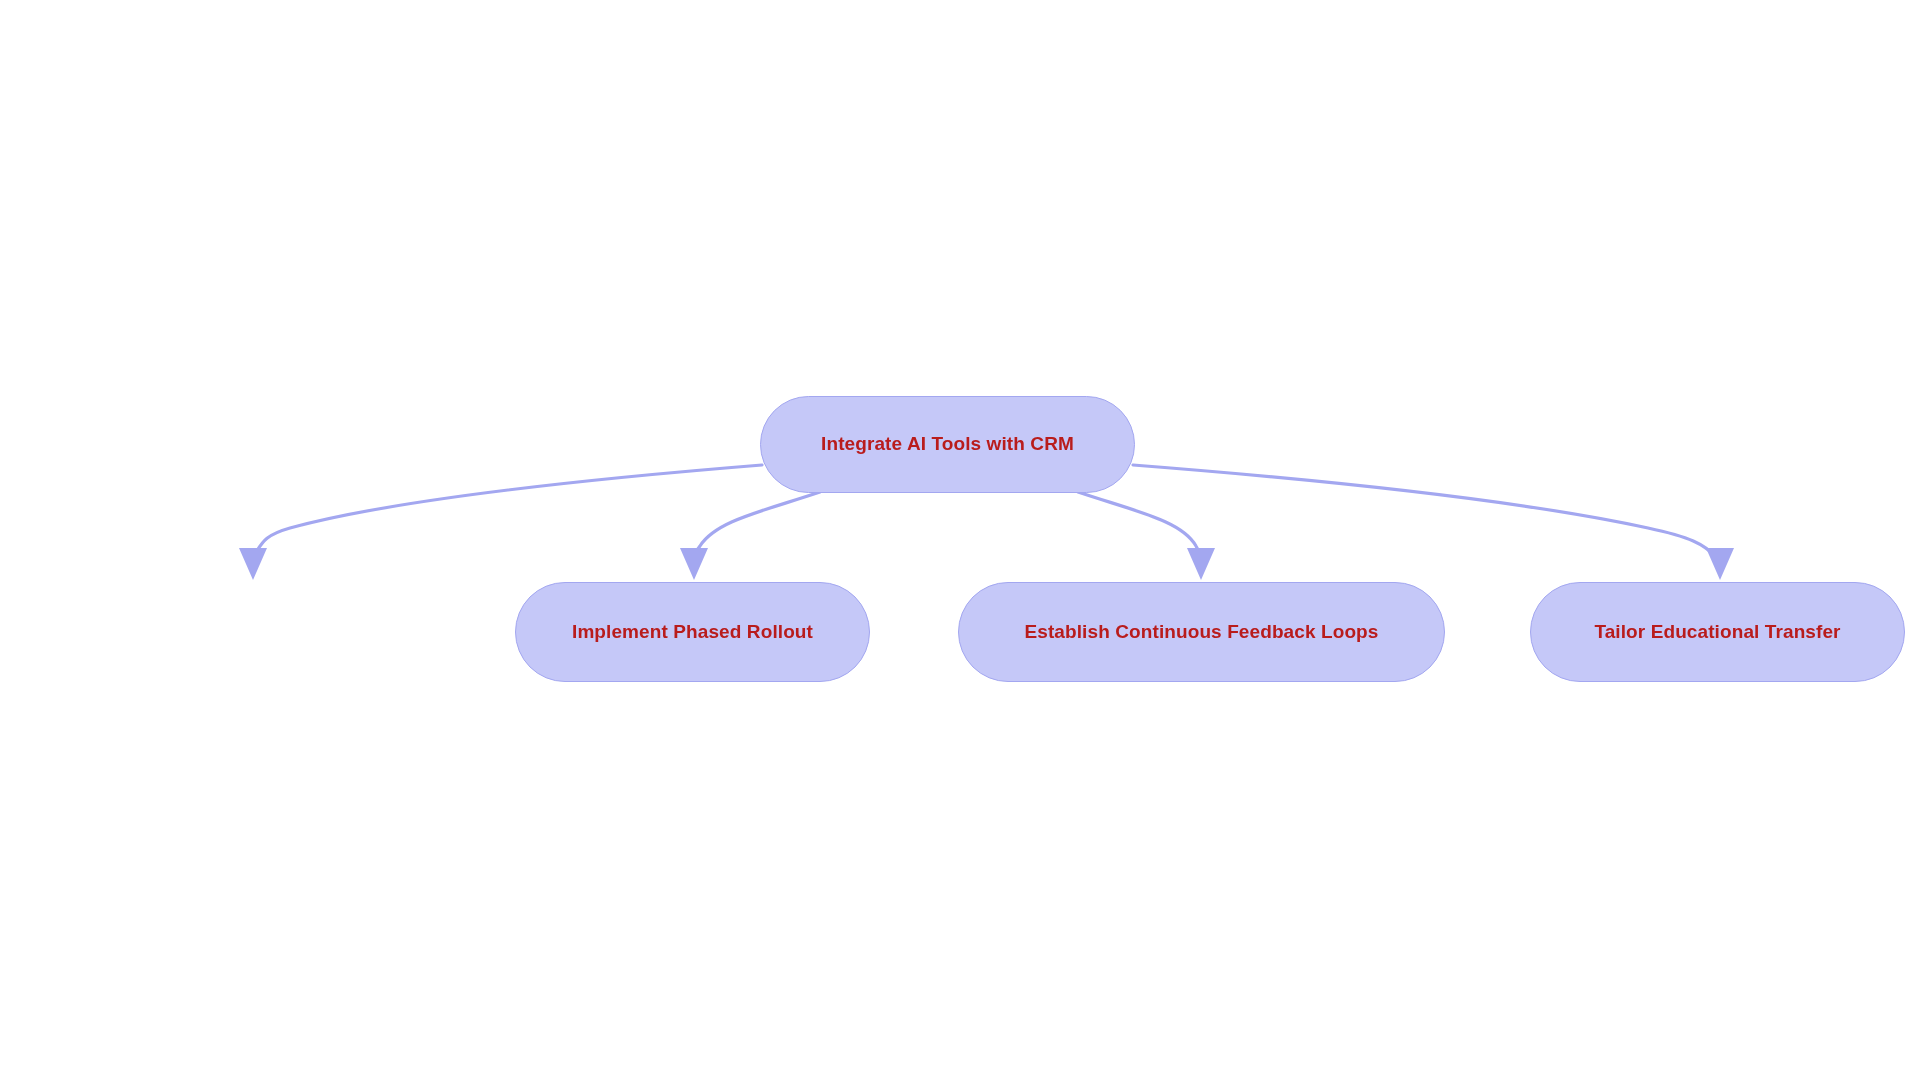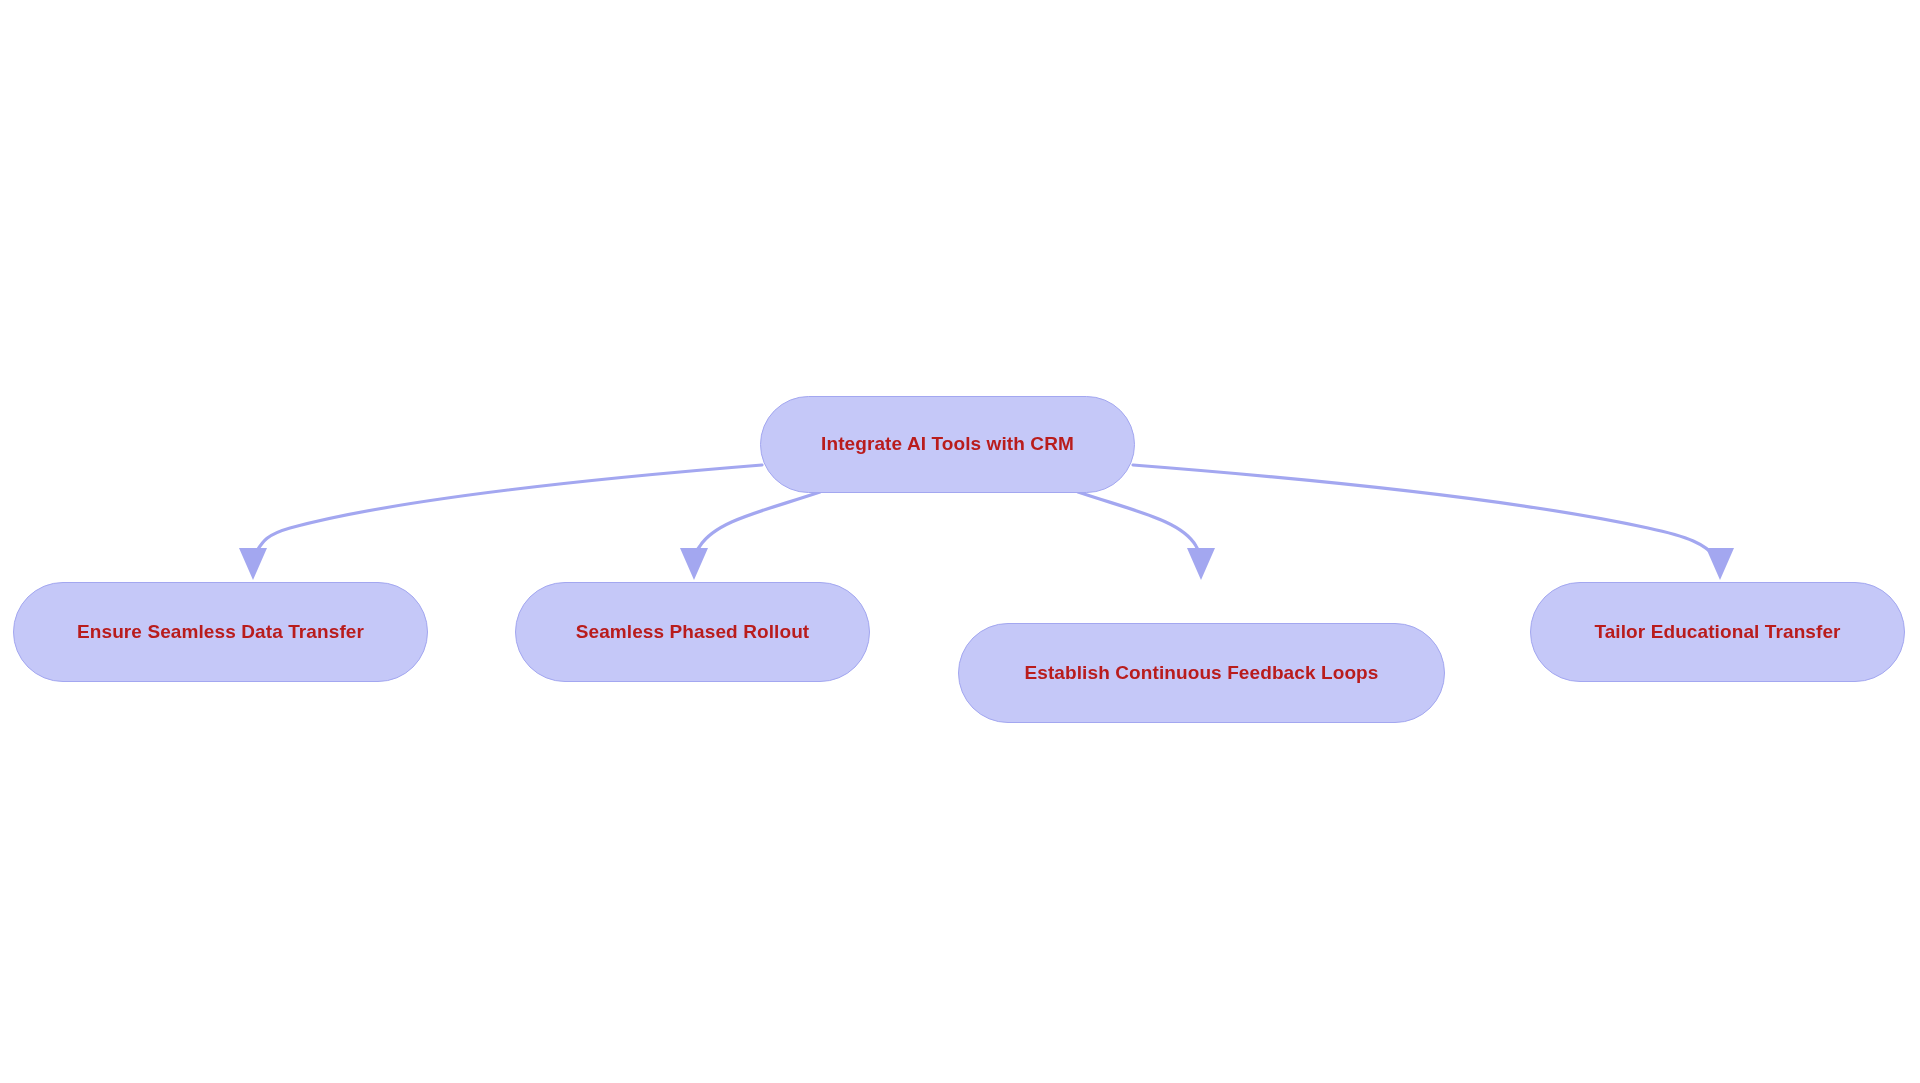--- a/index.html
+++ b/index.html
@@ -78,21 +78,20 @@
     left: 515px;
     top: 582px;
     width: 355px;
     height: 100px;
   }
   .node-leaf-2 {
     left: 958px;
     top: 582px;
     width: 487px;
     height: 100px;
-    margin-top: 41px;
   }
   .node-leaf-3 {
     left: 1530px;
     top: 582px;
     width: 375px;
     height: 100px;
   }
 </style>
 </head>
 <body>
@@ -119,26 +118,23 @@
     <g>
       <path class="edge-path" d="M 1133 465 C 1300 478 1510 498 1648 528 C 1690 537 1704 544 1716 557"></path>
       <polygon class="edge-arrow" points="1706,548 1734,548 1720,580"></polygon>
     </g>
   </svg>
 
   <div class="node node-root">
     <span class="node-label">Integrate AI Tools with CRM</span>
   </div>
 
-  <div class="node node-leaf-0">
-    <span class="node-label">Ensure Seamless Data Transfer</span>
-  </div>
 
   <div class="node node-leaf-1">
-    <span class="node-label">Seamless Phased Rollout</span>
+    <span class="node-label">Implement Phased Rollout</span>
   </div>
 
   <div class="node node-leaf-2">
     <span class="node-label">Establish Continuous Feedback Loops</span>
   </div>
 
   <div class="node node-leaf-3">
     <span class="node-label">Tailor Educational Transfer</span>
   </div>
 

